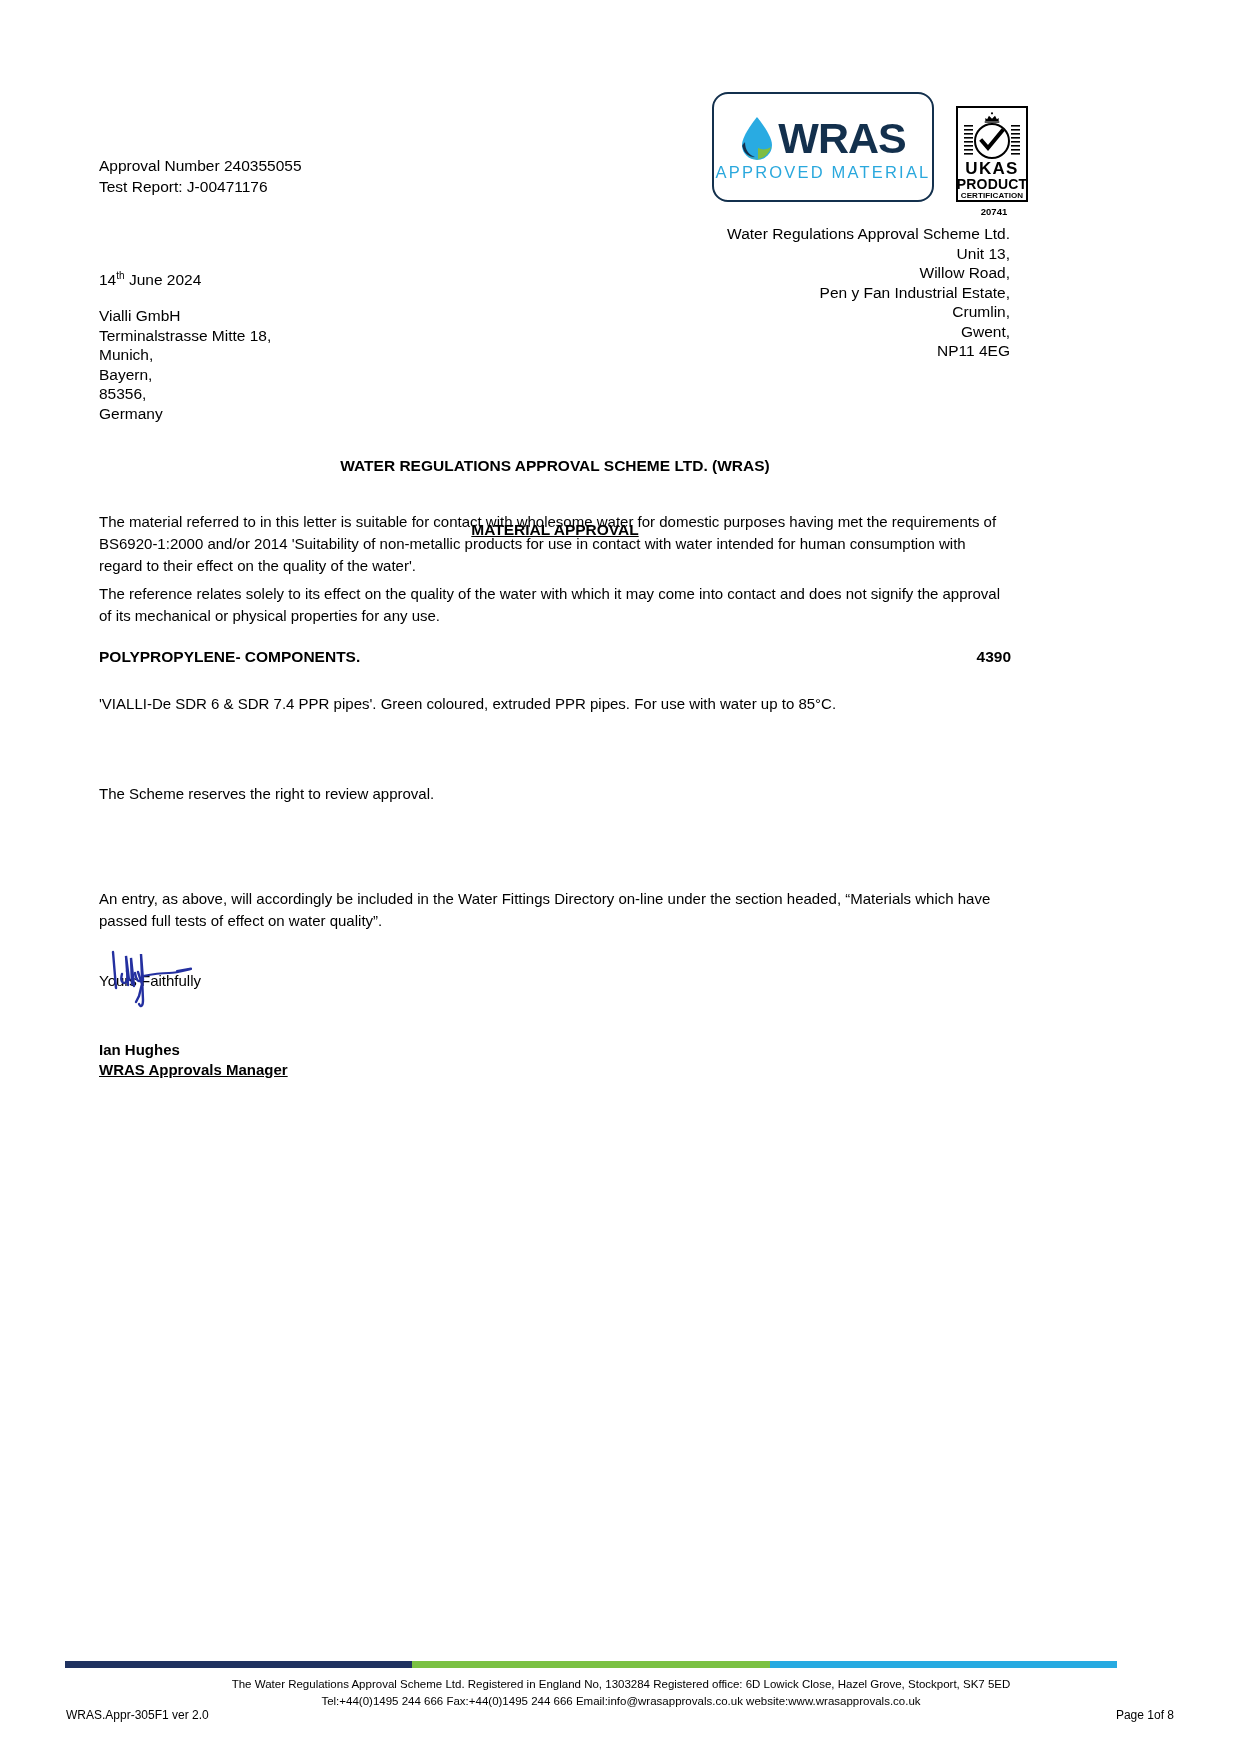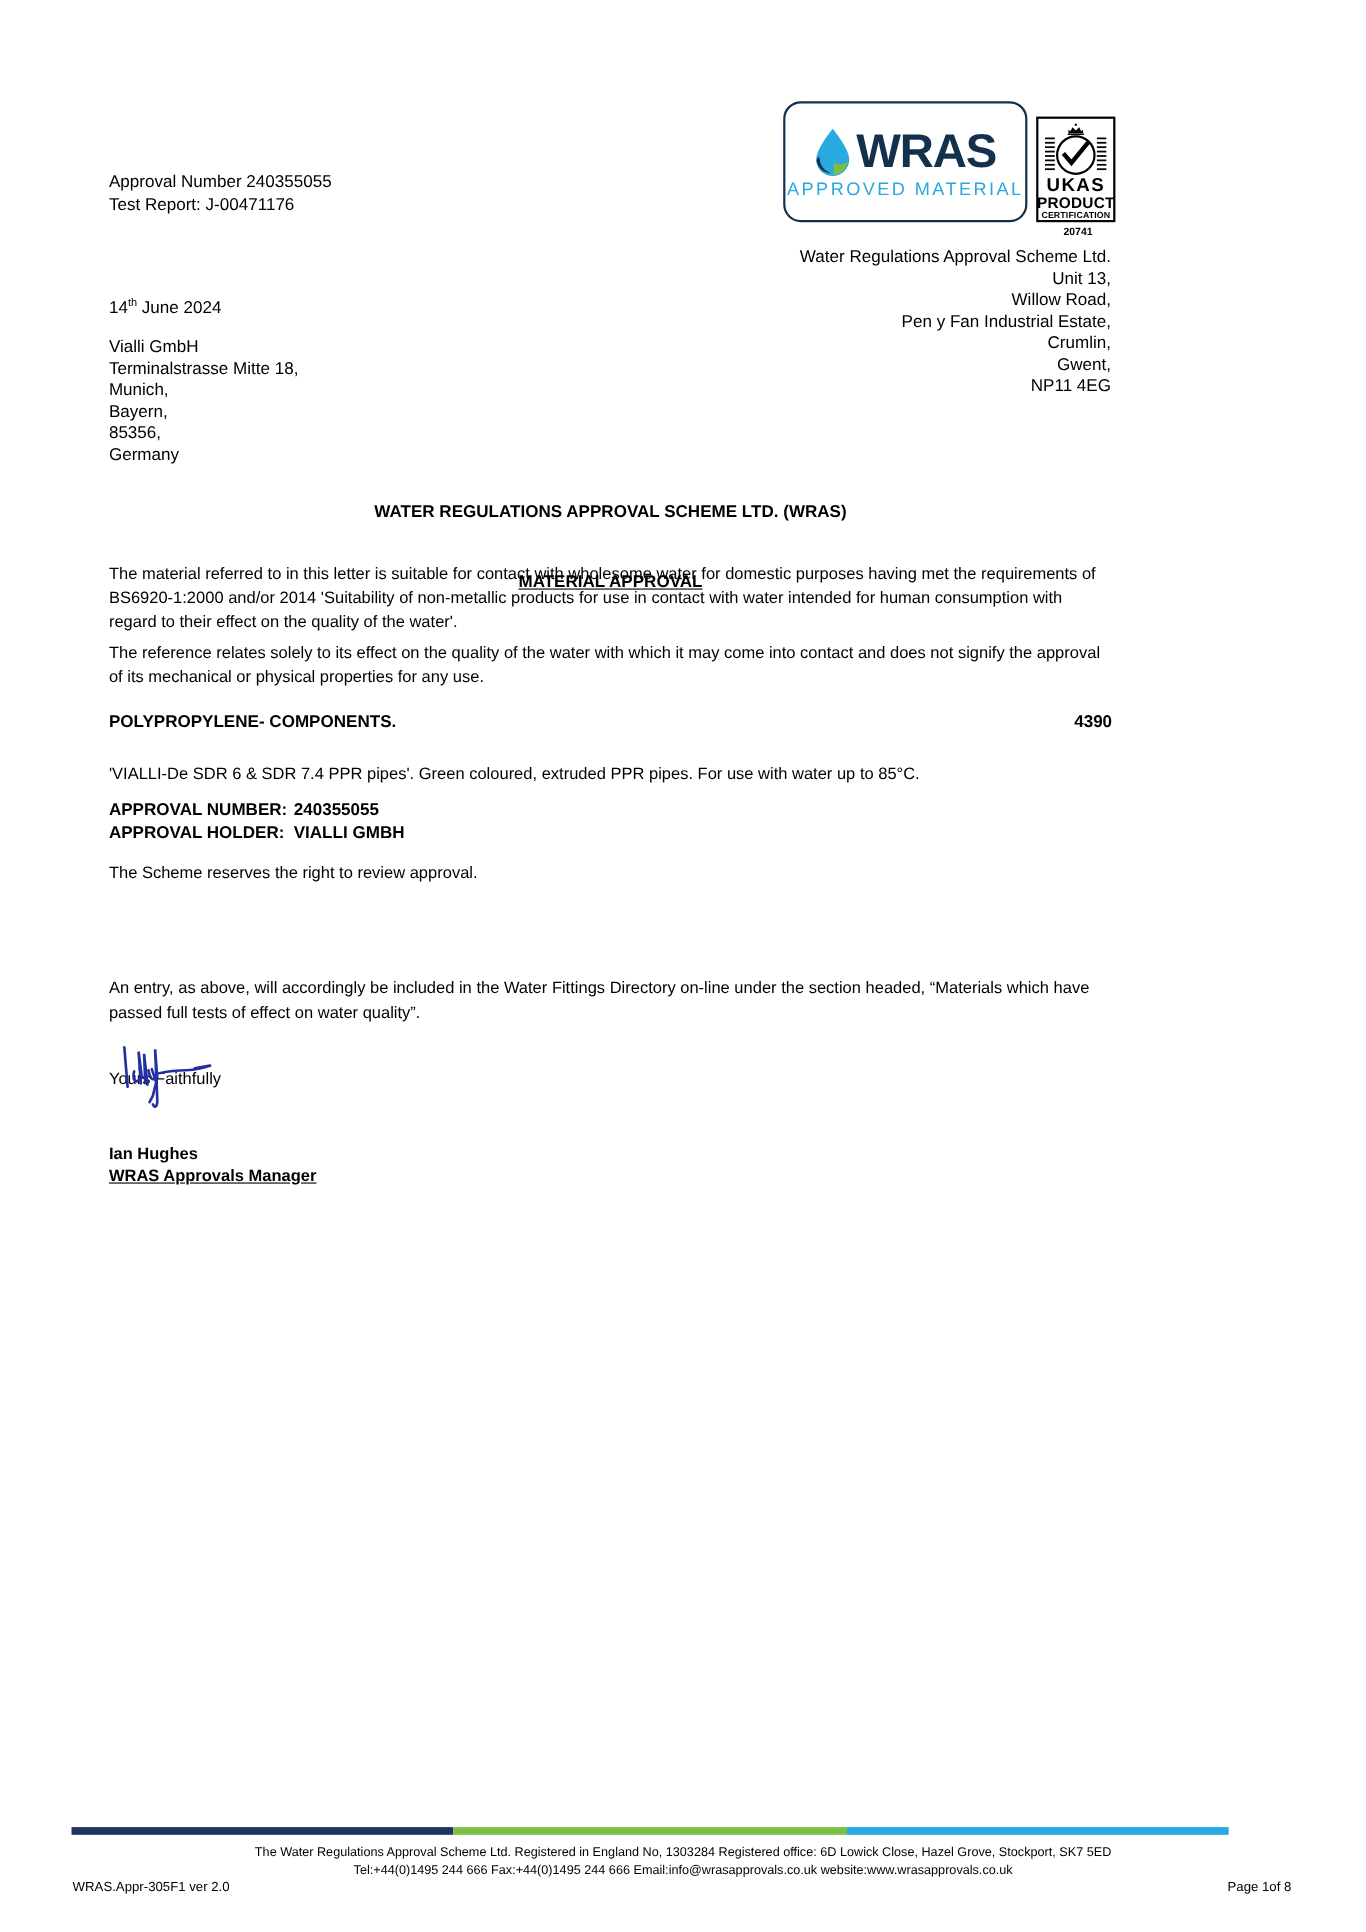--- a/index.html
+++ b/index.html
@@ -64,21 +64,21 @@
     font-size: 16.5px;
     letter-spacing: 2.2px;
     color: #2aa8dd;
     margin-top: 3px;
   }
 
   .ukas-card {
     position: relative;
     width: 72px;
     height: 96px;
-    margin-left: 8px;
+    margin-left: 22px;
     border: 2px solid #000;
     box-sizing: border-box;
     background: #fff;
     display: flex;
     flex-direction: column;
     align-items: center;
     padding-top: 4px;
   }
   .ukas-crown { width: 40px; height: 18px; display:block; }
   .ukas-tick-row { display:flex; align-items:center; justify-content:center; width:100%; }
@@ -307,24 +307,20 @@
   <div class="body p1">The material referred to in this letter is suitable for contact with wholesome water for domestic purposes having met the requirements of BS6920-1:2000 and/or 2014 'Suitability of non-metallic products for use in contact with water intended for human consumption with regard to their effect on the quality of the water'.</div>
   <div class="body p2">The reference relates solely to its effect on the quality of the water with which it may come into contact and does not signify the approval of its mechanical or physical properties for any use.</div>
 
   <div class="prod-head">
     <span>POLYPROPYLENE- COMPONENTS.</span>
     <span>4390</span>
   </div>
 
   <div class="body p3">'VIALLI-De SDR 6 &amp; SDR 7.4 PPR pipes'. Green coloured, extruded PPR pipes. For use with water up to 85°C.</div>
 
-  <div class="approval-lines">
-    <div><span class="lbl">APPROVAL NUMBER:</span><span>240355055</span></div>
-    <div><span class="lbl">APPROVAL HOLDER:</span><span>VIALLI GMBH</span></div>
-  </div>
 
   <div class="body p4">The Scheme reserves the right to review approval.</div>
   <div class="body p6">An entry, as above, will accordingly be included in the Water Fittings Directory on-line under the section headed, “Materials which have passed full tests of effect on water quality”.</div>
 
 
   <div class="body" style="top:970px">Yours Faithfully</div>
 
   <svg class="signature" viewBox="0 0 120 80">
     <g fill="none" stroke="#2430a0" stroke-width="2.4" stroke-linecap="round">
       <path d="M8 12 L11 48"></path>

